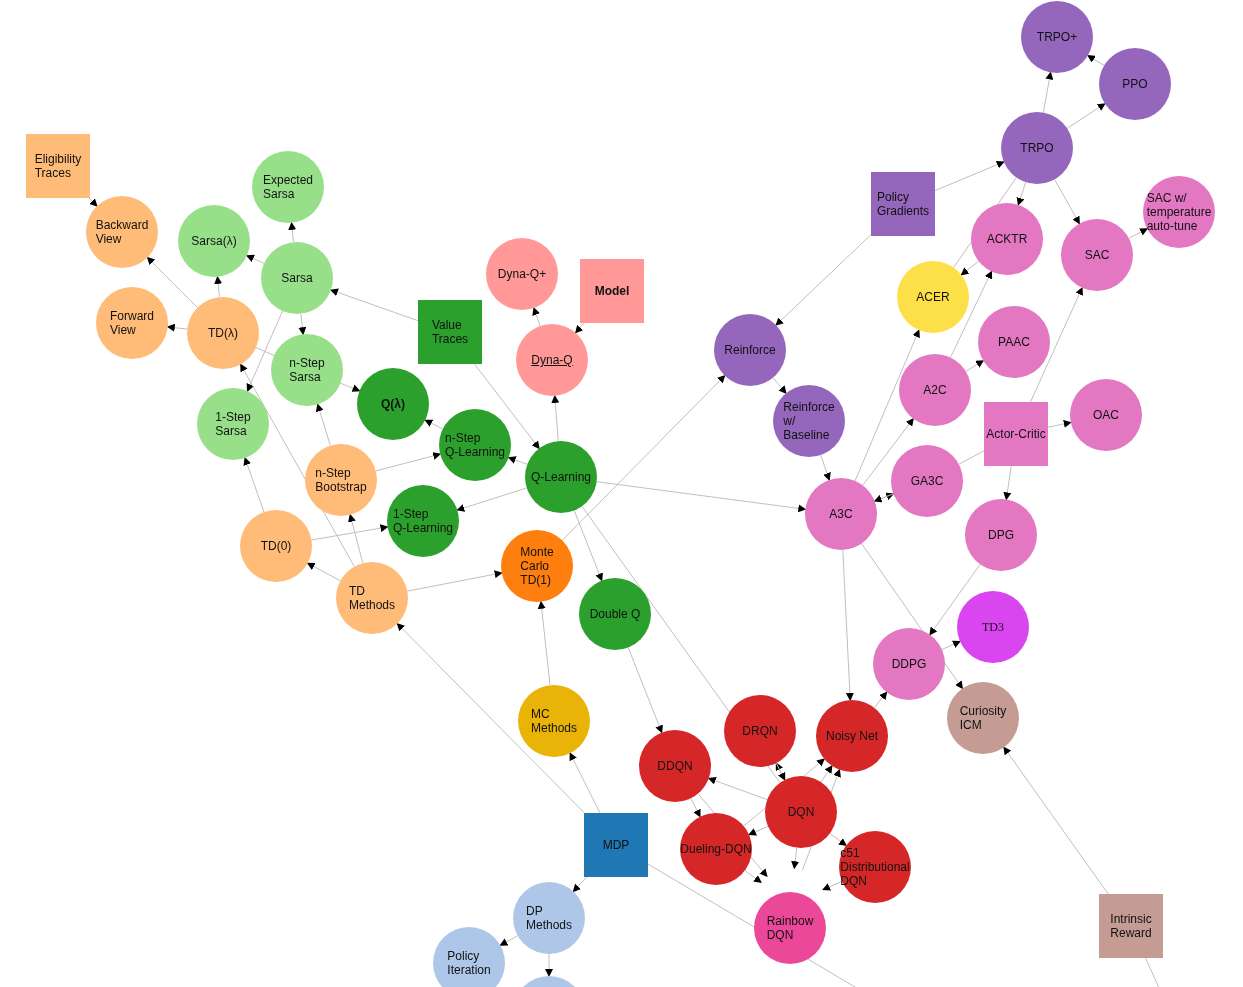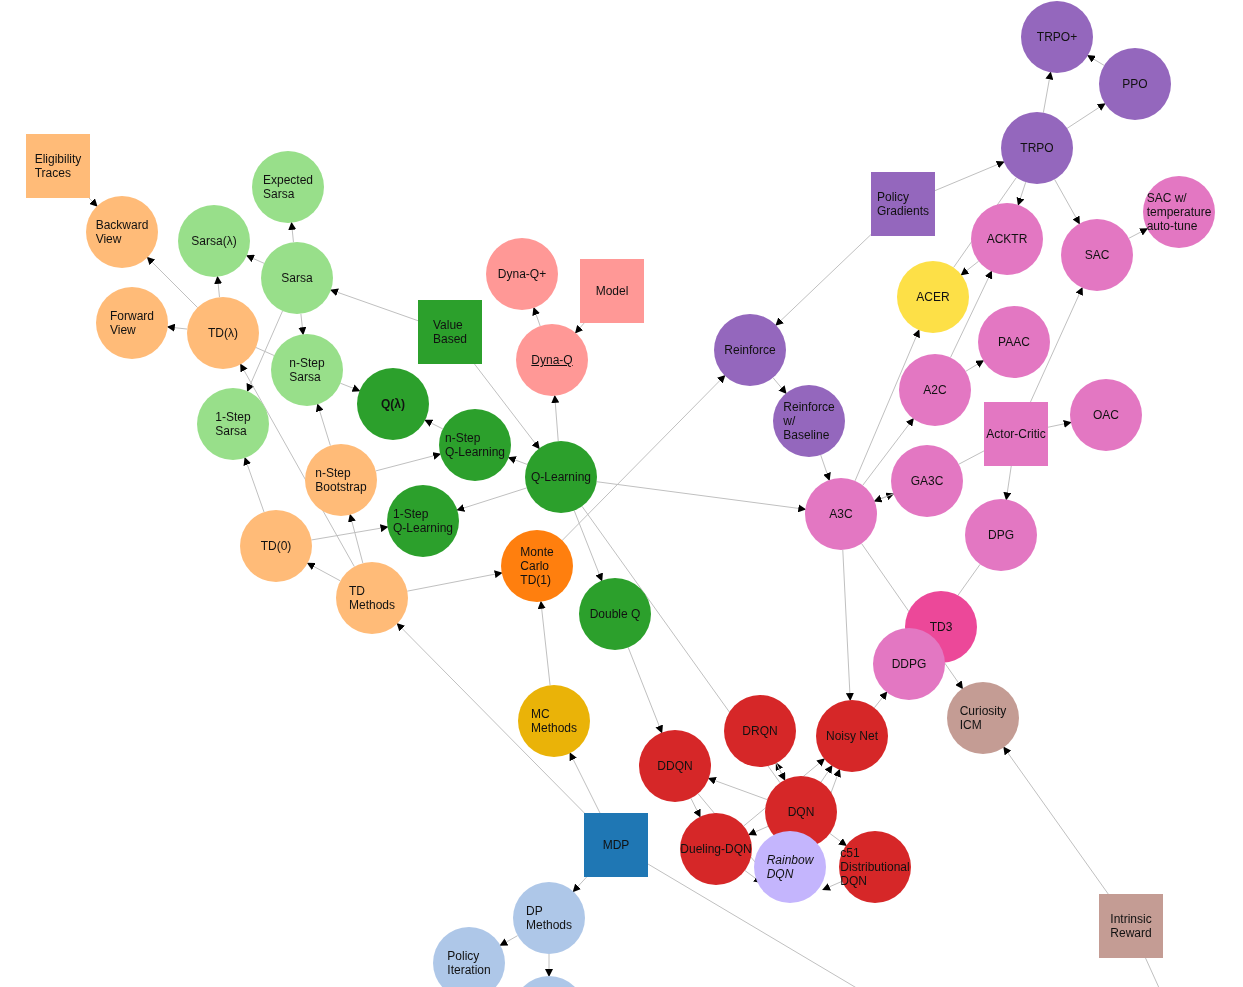--- a/index.html
+++ b/index.html
@@ -117,40 +117,40 @@
       <div class="node circle" style="left: 187px; top: 297px; width: 72px; height: 72px; background: rgb(255, 187, 120);"><span>TD(λ)</span></div>
       <div class="node circle" style="left: 252px; top: 151px; width: 72px; height: 72px; background: rgb(152, 223, 138);"><span>Expected
 Sarsa</span></div>
       <div class="node circle" style="left: 178px; top: 205px; width: 72px; height: 72px; background: rgb(152, 223, 138);"><span>Sarsa(λ)</span></div>
       <div class="node circle" style="left: 261px; top: 242px; width: 72px; height: 72px; background: rgb(152, 223, 138);"><span>Sarsa</span></div>
       <div class="node circle" style="left: 271px; top: 334px; width: 72px; height: 72px; background: rgb(152, 223, 138);"><span>n-Step
 Sarsa</span></div>
       <div class="node circle" style="left: 197px; top: 388px; width: 72px; height: 72px; background: rgb(152, 223, 138);"><span>1-Step
 Sarsa</span></div>
       <div class="node square" style="left: 418px; top: 300px; width: 64px; height: 64px; background: rgb(44, 160, 44);"><span>Value
-Based</span></div>
+Traces</span></div>
       <div class="node circle" style="left: 357px; top: 368px; width: 72px; height: 72px; background: rgb(44, 160, 44); font-weight: bold;"><span>Q(λ)</span></div>
       <div class="node circle" style="left: 439px; top: 409px; width: 72px; height: 72px; background: rgb(44, 160, 44);"><span>n-Step
 Q-Learning</span></div>
       <div class="node circle" style="left: 525px; top: 441px; width: 72px; height: 72px; background: rgb(44, 160, 44);"><span>Q-Learning</span></div>
       <div class="node circle" style="left: 387px; top: 485px; width: 72px; height: 72px; background: rgb(44, 160, 44);"><span>1-Step
 Q-Learning</span></div>
       <div class="node circle" style="left: 305px; top: 444px; width: 72px; height: 72px; background: rgb(255, 187, 120);"><span>n-Step
 Bootstrap</span></div>
       <div class="node circle" style="left: 240px; top: 510px; width: 72px; height: 72px; background: rgb(255, 187, 120);"><span>TD(0)</span></div>
       <div class="node circle" style="left: 336px; top: 562px; width: 72px; height: 72px; background: rgb(255, 187, 120);"><span>TD
 Methods</span></div>
       <div class="node circle" style="left: 501px; top: 530px; width: 72px; height: 72px; background: rgb(255, 127, 14);"><span>Monte
 Carlo
 TD(1)</span></div>
       <div class="node circle" style="left: 579px; top: 578px; width: 72px; height: 72px; background: rgb(44, 160, 44);"><span>Double Q</span></div>
       <div class="node circle" style="left: 518px; top: 685px; width: 72px; height: 72px; background: #eab308;"><span>MC
 Methods</span></div>
       <div class="node circle" style="left: 486px; top: 238px; width: 72px; height: 72px; background: rgb(255, 152, 150);"><span>Dyna-Q+</span></div>
-      <div class="node square" style="left: 580px; top: 259px; width: 64px; height: 64px; background: rgb(255, 152, 150);"><span>Model</span></div>
+      <div class="node square" style="left: 580px; top: 259px; width: 64px; height: 64px; background: rgb(255, 152, 150); font-weight: bold;"><span>Model</span></div>
       <div class="node circle" style="left: 516px; top: 324px; width: 72px; height: 72px; background: rgb(255, 152, 150); text-decoration: underline;"><span>Dyna-Q</span></div>
       <div class="node circle" style="left: 714px; top: 314px; width: 72px; height: 72px; background: rgb(148, 103, 189);"><span>Reinforce</span></div>
       <div class="node circle" style="left: 773px; top: 385px; width: 72px; height: 72px; background: rgb(148, 103, 189);"><span>Reinforce
 w/
 Baseline</span></div>
       <div class="node square" style="left: 871px; top: 172px; width: 64px; height: 64px; background: rgb(148, 103, 189);"><span>Policy
 Gradients</span></div>
       <div class="node circle" style="left: 1021px; top: 1px; width: 72px; height: 72px; background: rgb(148, 103, 189);"><span>TRPO+</span></div>
       <div class="node circle" style="left: 1099px; top: 48px; width: 72px; height: 72px; background: rgb(148, 103, 189);"><span>PPO</span></div>
       <div class="node circle" style="left: 1001px; top: 112px; width: 72px; height: 72px; background: rgb(148, 103, 189);"><span>TRPO</span></div>
@@ -160,33 +160,33 @@
 temperature
 auto-tune</span></div>
       <div class="node circle" style="left: 897px; top: 261px; width: 72px; height: 72px; background: #fde047;"><span>ACER</span></div>
       <div class="node circle" style="left: 978px; top: 306px; width: 72px; height: 72px; background: rgb(227, 119, 194);"><span>PAAC</span></div>
       <div class="node circle" style="left: 899px; top: 354px; width: 72px; height: 72px; background: rgb(227, 119, 194);"><span>A2C</span></div>
       <div class="node square" style="left: 984px; top: 402px; width: 64px; height: 64px; background: rgb(227, 119, 194);"><span>Actor-Critic</span></div>
       <div class="node circle" style="left: 1070px; top: 379px; width: 72px; height: 72px; background: rgb(227, 119, 194);"><span>OAC</span></div>
       <div class="node circle" style="left: 891px; top: 445px; width: 72px; height: 72px; background: rgb(227, 119, 194);"><span>GA3C</span></div>
       <div class="node circle" style="left: 805px; top: 478px; width: 72px; height: 72px; background: rgb(227, 119, 194);"><span>A3C</span></div>
       <div class="node circle" style="left: 965px; top: 499px; width: 72px; height: 72px; background: rgb(227, 119, 194);"><span>DPG</span></div>
-      <div class="node circle" style="left: 905px; top: 591px; width: 72px; height: 72px; background: #ec4899;"><span>TD3</span></div>
+      <div class="node circle" style="left: 957px; top: 591px; width: 72px; height: 72px; background: #d946ef; font-family: Liberation Serif, serif;"><span>TD3</span></div>
       <div class="node circle" style="left: 873px; top: 628px; width: 72px; height: 72px; background: rgb(227, 119, 194);"><span>DDPG</span></div>
       <div class="node circle" style="left: 947px; top: 682px; width: 72px; height: 72px; background: rgb(196, 156, 148);"><span>Curiosity
 ICM</span></div>
       <div class="node circle" style="left: 724px; top: 695px; width: 72px; height: 72px; background: rgb(214, 39, 40);"><span>DRQN</span></div>
       <div class="node circle" style="left: 816px; top: 700px; width: 72px; height: 72px; background: rgb(214, 39, 40);"><span>Noisy Net</span></div>
       <div class="node circle" style="left: 639px; top: 730px; width: 72px; height: 72px; background: rgb(214, 39, 40);"><span>DDQN</span></div>
       <div class="node circle" style="left: 765px; top: 776px; width: 72px; height: 72px; background: rgb(214, 39, 40);"><span>DQN</span></div>
       <div class="node circle" style="left: 680px; top: 813px; width: 72px; height: 72px; background: rgb(214, 39, 40);"><span>Dueling-DQN</span></div>
       <div class="node circle" style="left: 839px; top: 831px; width: 72px; height: 72px; background: rgb(214, 39, 40);"><span>c51
 Distributional
 DQN</span></div>
-      <div class="node circle" style="left: 754px; top: 831px; width: 72px; height: 72px; background: #c4b5fd; font-style: italic;"><span>Rainbow
+      <div class="node circle" style="left: 754px; top: 892px; width: 72px; height: 72px; background: #ec4899;"><span>Rainbow
 DQN</span></div>
       <div class="node square" style="left: 584px; top: 813px; width: 64px; height: 64px; background: rgb(31, 119, 180);"><span>MDP</span></div>
       <div class="node circle" style="left: 513px; top: 882px; width: 72px; height: 72px; background: rgb(174, 199, 232);"><span>DP
 Methods</span></div>
       <div class="node circle" style="left: 433px; top: 927px; width: 72px; height: 72px; background: rgb(174, 199, 232);"><span>Policy
 Iteration</span></div>
       <div class="node circle" style="left: 513px; top: 976px; width: 72px; height: 72px; background: rgb(174, 199, 232);"><span></span></div>
       <div class="node square" style="left: 1099px; top: 894px; width: 64px; height: 64px; background: rgb(196, 156, 148);"><span>Intrinsic
 Reward</span></div>
     </div>

